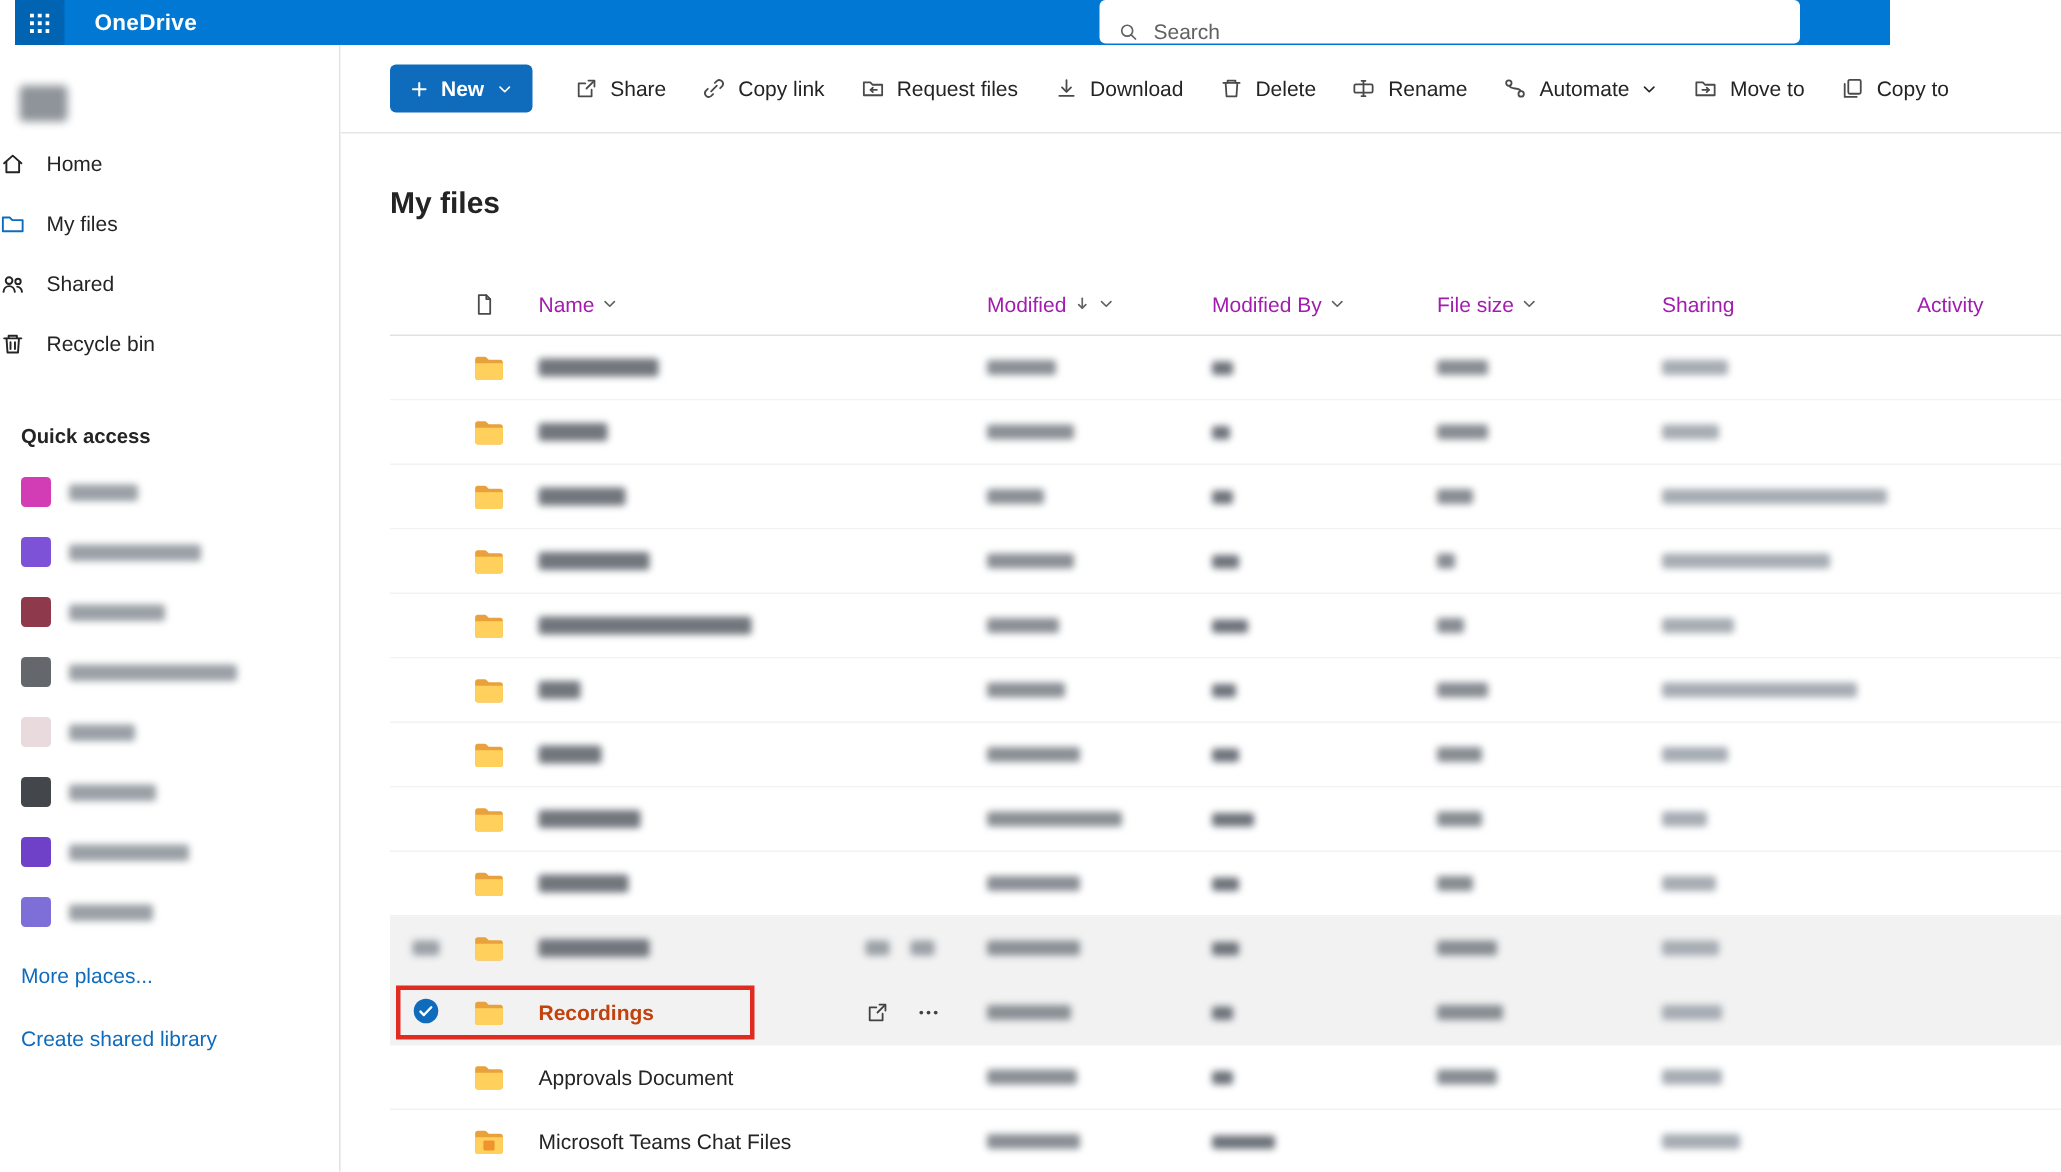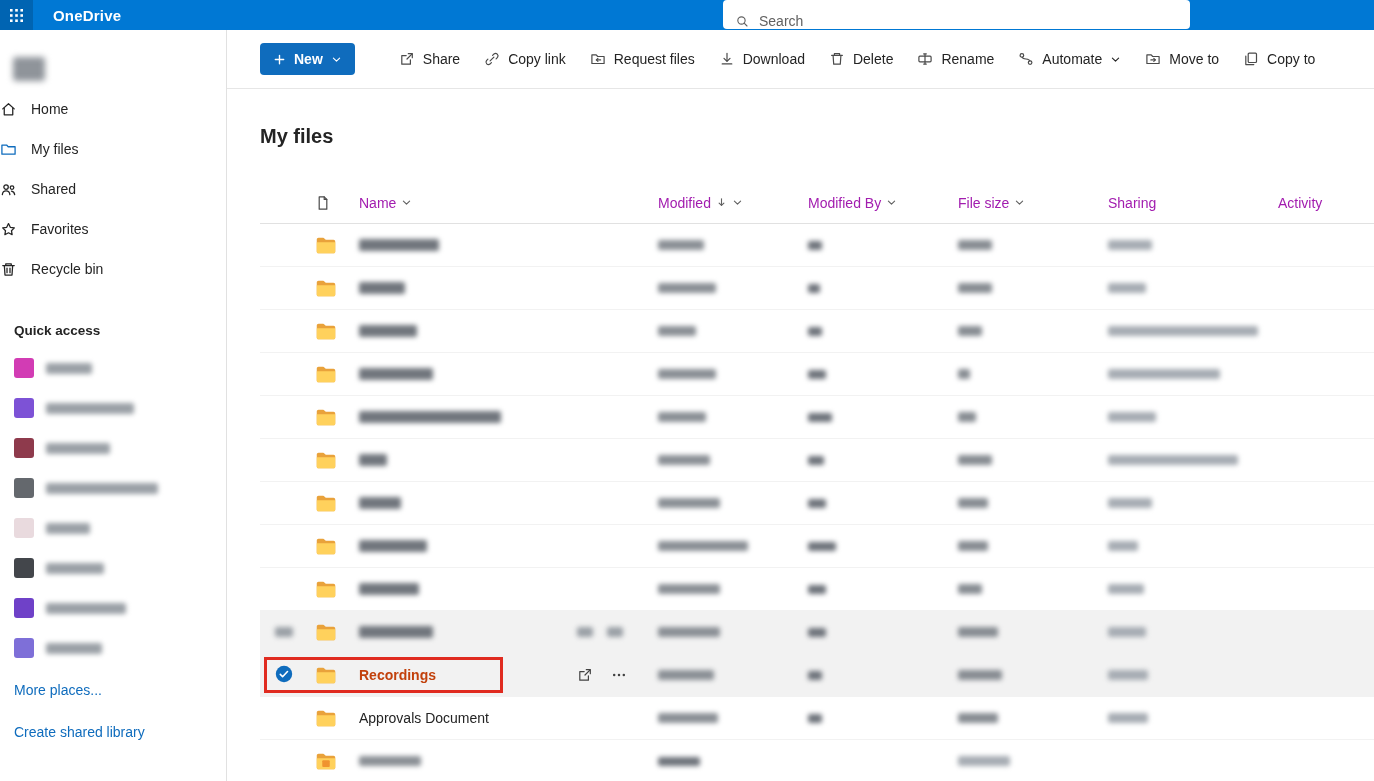--- a/index.html
+++ b/index.html
@@ -1,21 +1,21 @@
 <!DOCTYPE html>
 <html><head>
 <meta charset="utf-8">
 <style>
 *{box-sizing:border-box;margin:0;padding:0}
 html,body{width:1374px;height:781px;overflow:hidden;background:#fff;color:#242424;
   font-family:"Liberation Sans",sans-serif;font-size:14px}
 button{font-family:inherit}
 
 
-.topbar{position:absolute;top:0;left:0;width:1374px;height:30px;background:#0078d4;
+.topbar{position:absolute;top:0;left:10px;width:1250px;height:30px;background:#0078d4;
   display:flex;align-items:center;z-index:30}
 .waffle{width:33px;height:30px;border:none;background:rgba(0,0,0,.16);display:flex;
   align-items:center;justify-content:center;cursor:pointer}
 .brand{color:#fff;font-weight:700;font-size:15px;margin-left:20px;letter-spacing:.2px}
 .searchbox{position:absolute;left:723px;top:0;width:467px;height:29px;background:#fff;
   border-radius:4px;display:flex;align-items:flex-end;gap:9px;padding:0 12px;color:#616161}
 .searchbox input{flex:1;border:none;outline:none;background:transparent;font:inherit;
   font-size:14px;color:#242424}
 .searchbox input::placeholder{color:#616161}
 
@@ -43,21 +43,21 @@
 .c-share-blur{background:#a6acb3}
 .lead-blur{width:18px;height:10px;background:#9aa0a6}
 .act-blur{width:16px;height:10px;background:#9aa0a6}
 
 
 .main{position:absolute;left:227px;top:30px;right:0;bottom:0;overflow:hidden}
 .toolbar{height:59px;display:flex;align-items:center;padding-left:33px;gap:4px;
   border-bottom:1px solid #e6e6e6;background:#fff}
 .btn-new{display:inline-flex;align-items:center;gap:8px;height:32px;padding:0 13px;
   background:#0f6cbd;color:#fff;border:none;border-radius:4px;font-size:14px;font-weight:600;
-  cursor:pointer;margin-right:30px}
+  cursor:pointer;margin-right:14px}
 .tbtn{display:inline-flex;align-items:center;gap:8px;height:32px;padding:0 10px;border:none;
   background:transparent;border-radius:4px;font-size:14px;color:#242424;cursor:pointer}
 .tbtn .ic{color:#4a4a4a}
 .page-title{font-size:20px;font-weight:700;margin:36px 0 0 33px}
 
 
 .table{margin:34px 0 0 33px}
 .thead,.trow{display:grid;grid-template-columns:48px 40px 299px 150px 150px 150px 170px minmax(0,1fr);
   align-items:center}
 .thead{height:42px;border-bottom:1px solid #e1e1e1;color:#a21caf}
@@ -130,26 +130,20 @@
     <svg class="nic" viewBox="0 0 16 16" fill="none" stroke="currentColor" stroke-width="1.2" stroke-linecap="round" stroke-linejoin="round">
       <circle cx="5.7" cy="5.7" r="2.1"></circle>
         <path d="M2.2 12.8c.2-2.1 1.7-3.6 3.5-3.6 1.9 0 3.4 1.5 3.6 3.6"></path>
       <circle cx="11.3" cy="6.2" r="1.7"></circle>
         <path d="M10.8 9.5c1.6.3 2.8 1.6 3 3.3"></path>
     </svg>
     <span>Shared</span>
   </div>
   <div class="nav-item">
     <svg class="nic" viewBox="0 0 16 16" fill="none" stroke="currentColor" stroke-width="1.2" stroke-linecap="round" stroke-linejoin="round">
-      <path d="M8 2.4l1.7 3.5 3.8.6-2.7 2.6.6 3.8L8 11.1l-3.4 1.8.6-3.8L2.5 6.5l3.8-.6z"></path>
-    </svg>
-    <span>Favorites</span>
-  </div>
-  <div class="nav-item">
-    <svg class="nic" viewBox="0 0 16 16" fill="none" stroke="currentColor" stroke-width="1.2" stroke-linecap="round" stroke-linejoin="round">
       <path d="M2.6 4.3h10.8"></path>
         <path d="M5.4 4.1V2.7h5.2v1.4"></path>
         <path d="M4.1 4.5l.6 8.7h6.6l.6-8.7"></path>
         <path d="M6.6 6.7v4.3M9.4 6.7v4.3"></path>
     </svg>
     <span>Recycle bin</span>
   </div>
 
   <div class="qa-title">Quick access</div>
   <div>
@@ -628,20 +622,24 @@
       
       
     </div>
     <div class="c-icon">
       <svg width="22" height="22" viewBox="0 0 20 20">
         <path d="M1.6 5.1c0-.9.7-1.6 1.6-1.6h4.2c.4 0 .8.2 1.1.5l1.3 1.3h7c.9 0 1.6.7 1.6 1.6v9c0 .9-.7 1.6-1.6 1.6H3.2c-.9 0-1.6-.7-1.6-1.6z" fill="#e9a23b"></path>
         <path d="M1.6 7.4h16.8v8.5c0 .9-.7 1.6-1.6 1.6H3.2c-.9 0-1.6-.7-1.6-1.6z" fill="#ffd15c"></path>
         <rect class="" x="6.6" y="9.4" width="6.8" height="6" rx="0.8" fill="#f0932f"></rect>
       </svg>
     </div>
+    <div class="c-name">
+      <span class="fname">Microsoft Teams Chat Files</span>
+
+    </div>
     <div class="c-mod"><span class="blur c-mod-blur" style="width: 62px;"></span></div>
     <div class="c-modby"><span class="blur c-modby-blur" style="width: 42px;"></span></div>
     <div class="c-size"></div>
     <div class="c-share"><span class="blur c-share-blur" style="width: 52px;"></span></div>
     <div class="c-act"></div>
   </div>
       </div>
   </div>
 </div>
 

